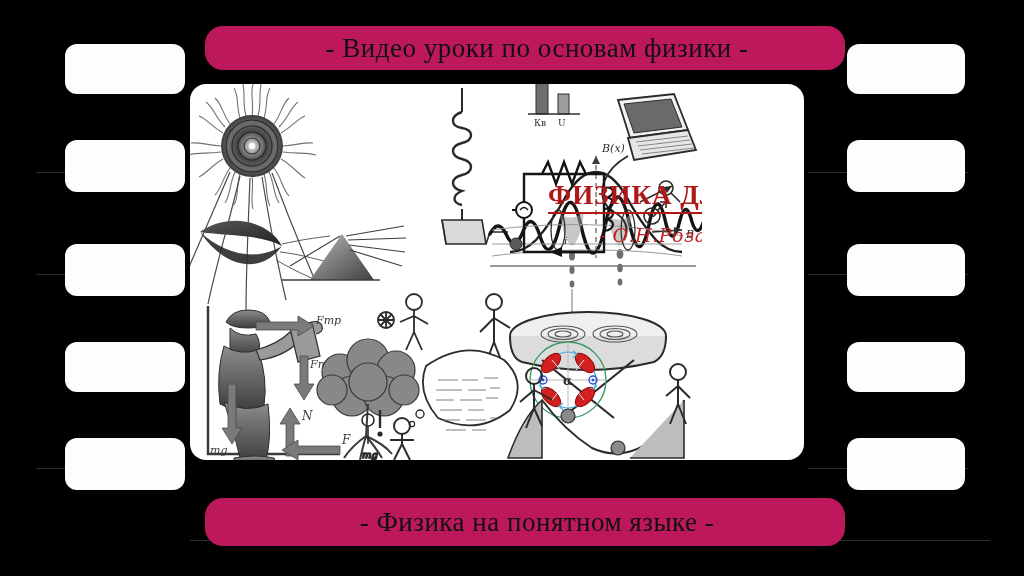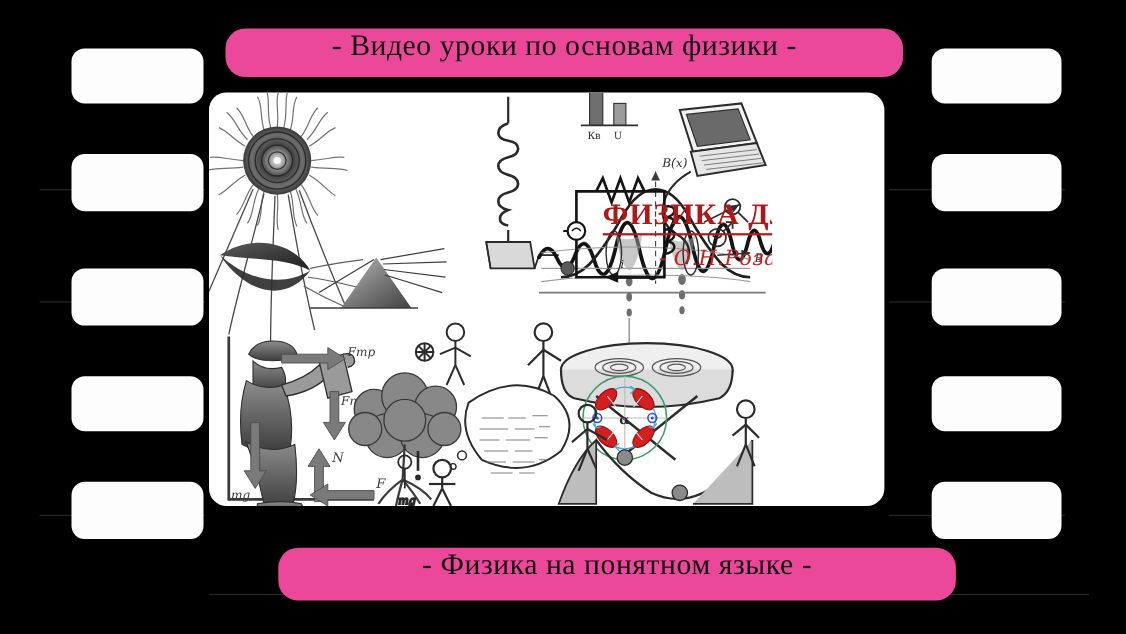--- a/index.html
+++ b/index.html
@@ -5,26 +5,26 @@
   html,body{margin:0;padding:0;background:#000;}
   body{width:1024px;height:576px;overflow:hidden;font-family:"Liberation Serif",serif;}
 
   #stage{position:relative;width:1024px;height:576px;background:#000;overflow:hidden;}
 
   
   .sprocket{position:absolute;background:#fdfdfd;border-radius:12px;}
   .strip-line{position:absolute;background:#2b2b2b;height:1px;}
 
   
-  .banner{position:absolute;background:#ec4899;border-radius:18px;
-          display:flex;justify-content:center;}
+  .banner{position:absolute;background:#be185d;border-radius:18px;
+          display:flex;align-items:center;justify-content:center;padding-left:24px;}
   .banner span{color:#10100f;letter-spacing:.5px;white-space:nowrap;}
   #banner-top{left:205px;top:26px;width:616px;height:44px;}
   #banner-top span{font-size:27px;}
-  #banner-bottom{left:205px;top:498px;width:616px;height:48px;margin-left:48px;}
+  #banner-bottom{left:205px;top:498px;width:616px;height:48px;}
   #banner-bottom span{font-size:27px;}
 
   
   #panel{position:absolute;left:190px;top:84px;width:614px;height:376px;
          background:#ffffff;border-radius:16px;overflow:hidden;}
   #poster{position:absolute;left:0;top:0;width:512px;height:376px;overflow:hidden;}
   #poster svg{position:absolute;left:0;top:0;}
 
   
   .ttl{position:absolute;white-space:nowrap;}

